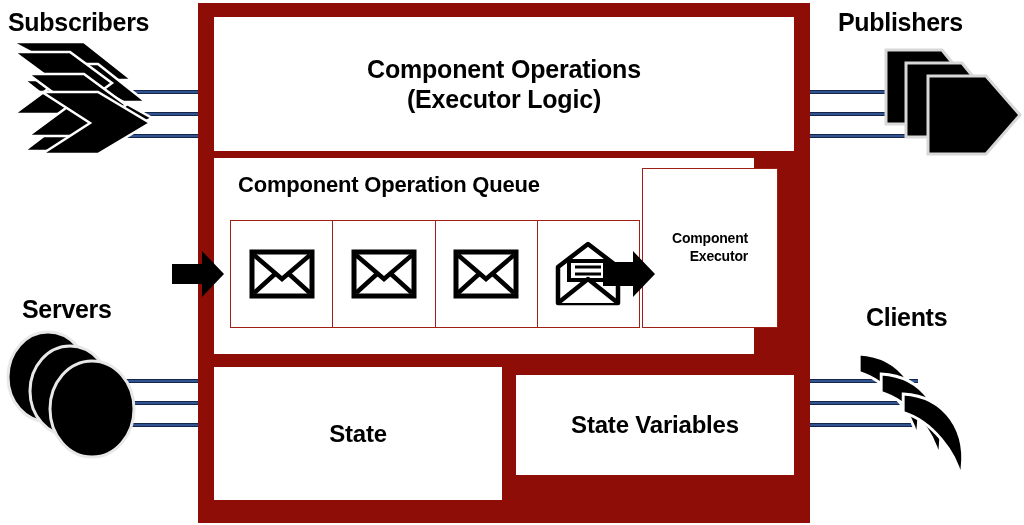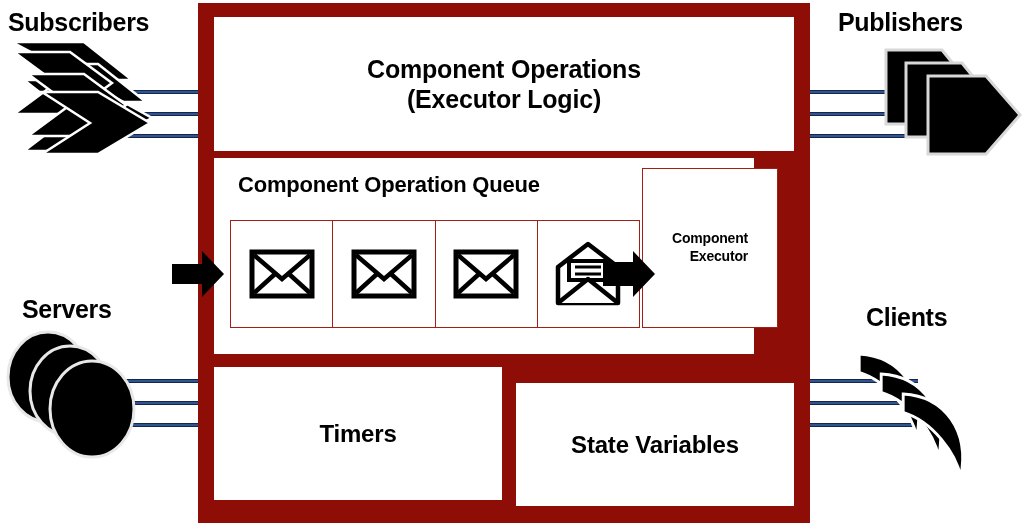--- a/index.html
+++ b/index.html
@@ -115,23 +115,23 @@
 
   
   #timers-panel {
     left: 16px;
     top: 364px;
     width: 288px;
     height: 133px;
   }
   #state-vars-panel {
     left: 318px;
-    top: 380px;
+    top: 372px;
     width: 278px;
-    height: 123px;
+    height: 100px;
   }
   #timers-panel .panel-title,
   #state-vars-panel .panel-title { font-size: 24px; }
 
   
   .block-arrow { position: absolute; z-index: 30; }
   #queue-in-arrow  { left: 172px; top: 250px; width: 52px; height: 48px; }
   #queue-out-arrow { left: 603px; top: 250px; width: 52px; height: 48px; }
 
   
@@ -267,21 +267,21 @@
       <div id="executor-thread-box">
         <div class="panel-title">
           <div>Component</div>
           <div>Executor</div>
         </div>
       </div>
 
     </div>
 
     <div class="panel" id="timers-panel">
-      <div class="panel-title">Timers</div>
+      <div class="panel-title">State</div>
     </div>
     <div class="panel" id="state-vars-panel">
       <div class="panel-title">State Variables</div>
     </div>
 
   </div>
 
   <div class="block-arrow" id="queue-in-arrow">
     <svg width="52" height="48" viewBox="0 0 52 48">
       <path d="M0 14 L30 14 L30 1 L52 24 L30 47 L30 34 L0 34 Z" fill="#000"></path>

